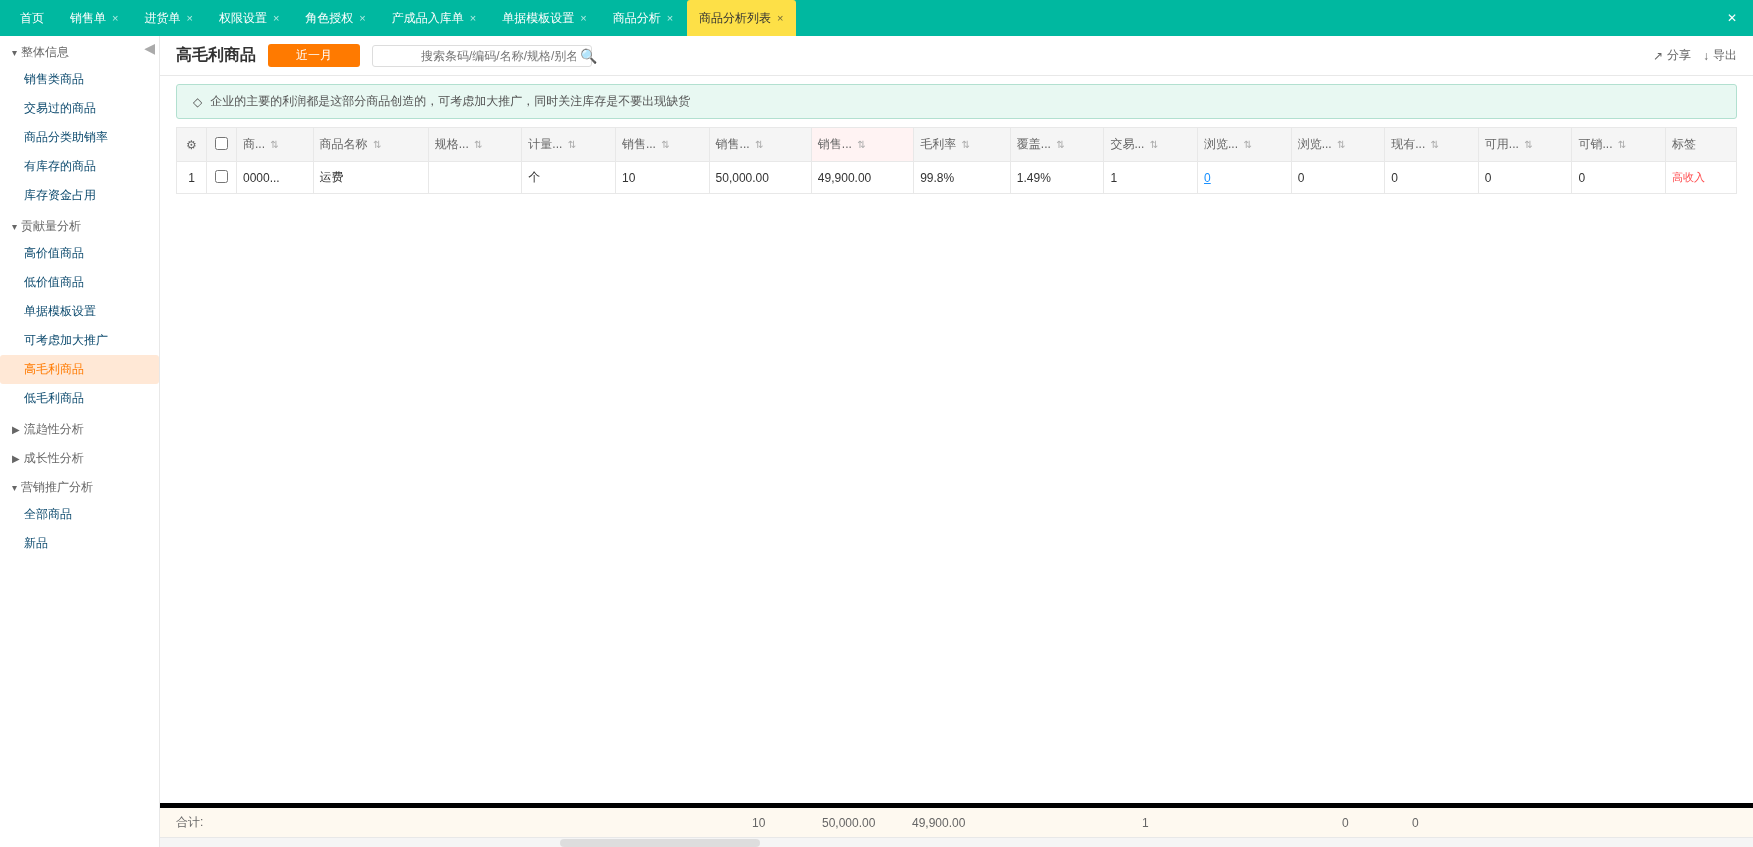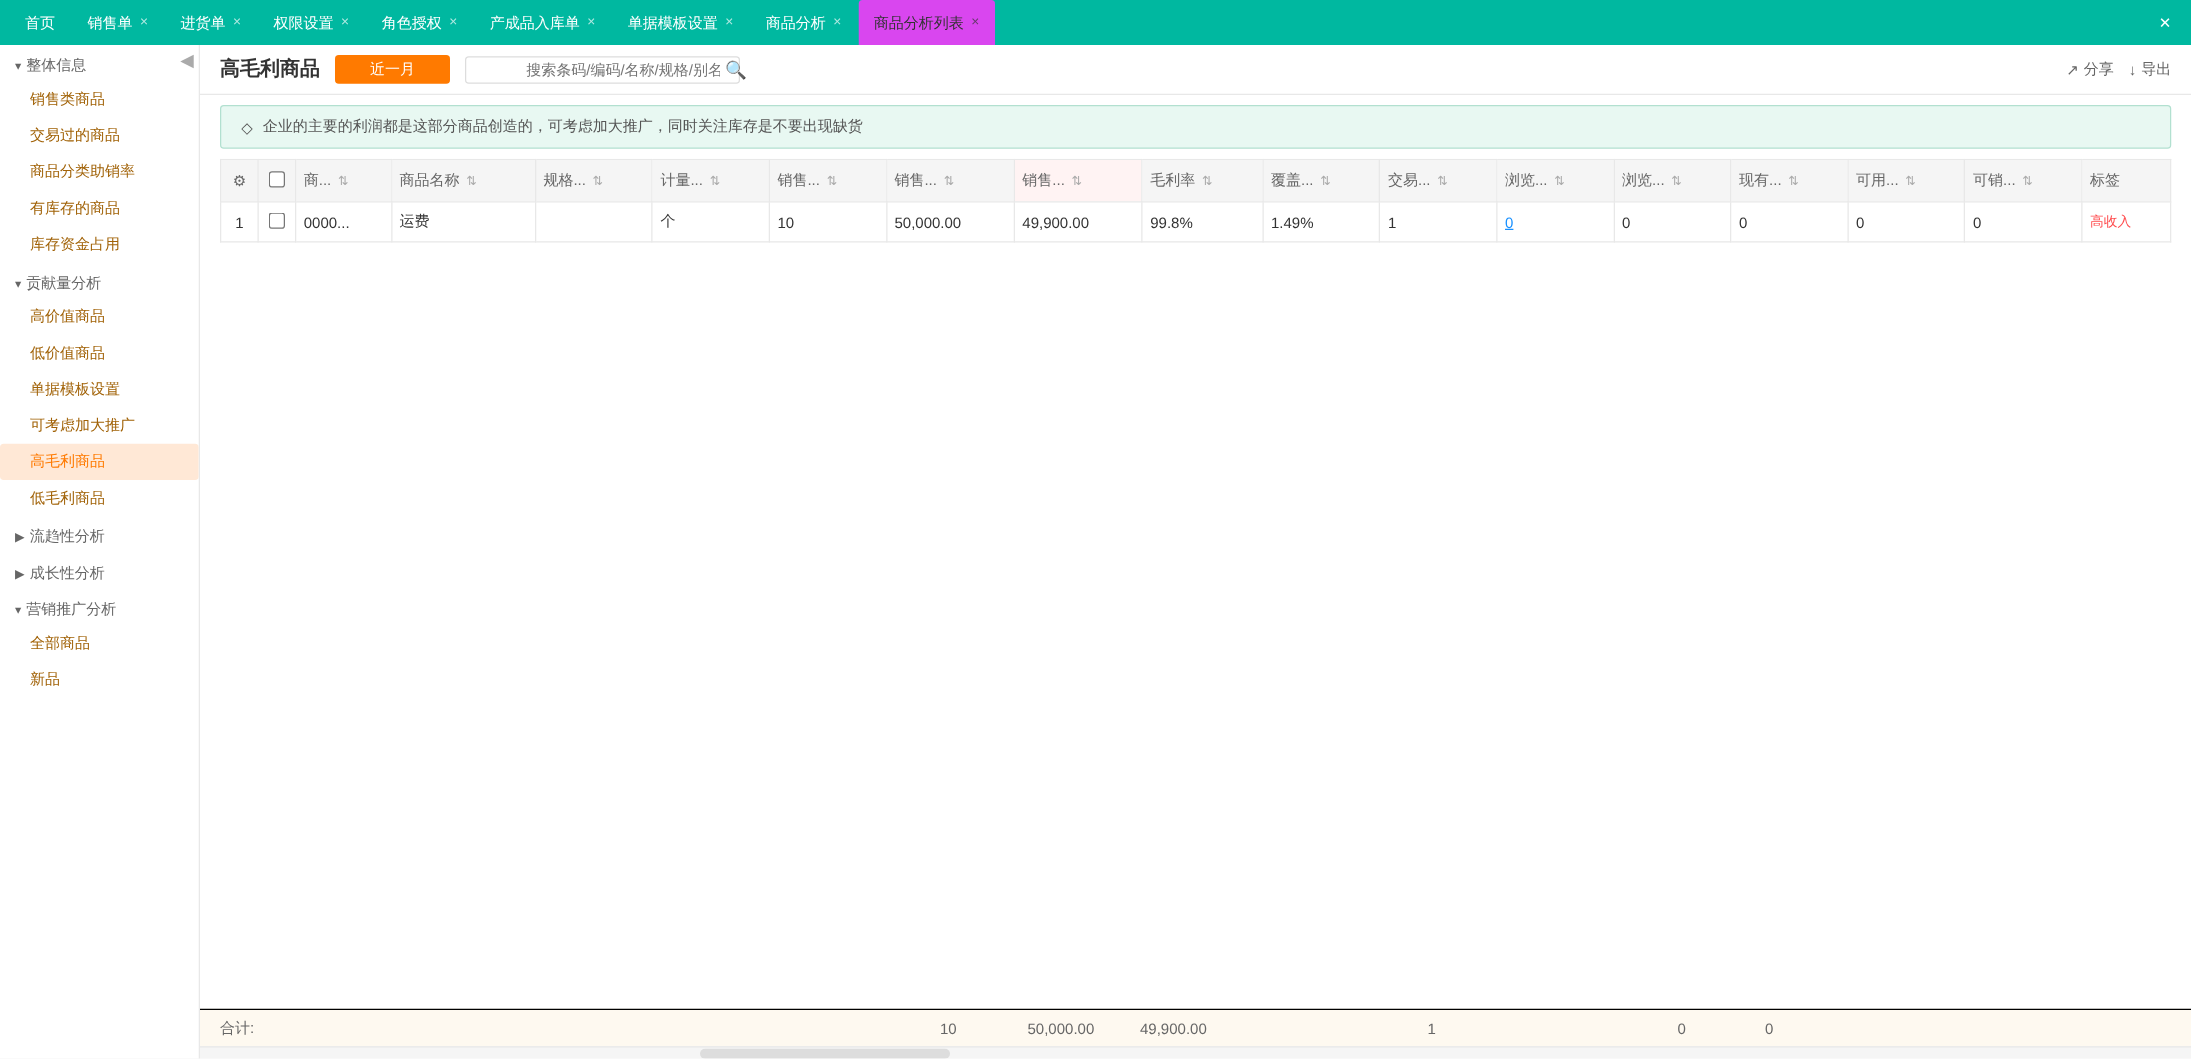--- a/index.html
+++ b/index.html
@@ -19,21 +19,21 @@
       align-items: center;
       padding: 4px 12px;
       color: #fff;
       cursor: pointer;
       border-radius: 3px 3px 0 0;
       height: 36px;
       white-space: nowrap;
       gap: 4px;
     }
     .top-nav-item.active {
-      background: #d946ef;
+      background: #fde047;
       color: #333;
     }
     .top-nav-item .close-btn {
       font-size: 11px;
       opacity: 0.7;
       margin-left: 2px;
       cursor: pointer;
     }
     .top-nav-right {
       margin-left: auto;
@@ -71,21 +71,21 @@
       align-items: center;
       padding: 8px 12px 4px 12px;
       color: #666;
       font-size: 12px;
       cursor: pointer;
       gap: 4px;
     }
     .sidebar-group-title .arrow { font-size: 10px; }
     .sidebar-item {
       padding: 6px 12px 6px 24px;
-      color: #a16207;
+      color: #0c4a6e;
       cursor: pointer;
       white-space: nowrap;
       overflow: hidden;
       text-overflow: ellipsis;
     }
     .sidebar-item.active {
       background: #ffe8d6;
       color: #ff7a00;
       border-radius: 3px;
     }
@@ -207,21 +207,21 @@
       font-size: 11px;
       margin-top: 32px;
     }
     .underline { text-decoration: underline; color: #1890ff; cursor: pointer; }
 
     
     .footer-bar {
       display: flex;
       align-items: center;
       padding: 6px 16px;
-      border-top: 1px solid #000000;
+      border-top: 5px solid #000000;
       background: #fef9f0;
       font-size: 12px;
       color: #666;
       gap: 0;
       flex-shrink: 0;
     }
     .footer-bar .label {
       width: 180px;
     }
     .footer-cell {

